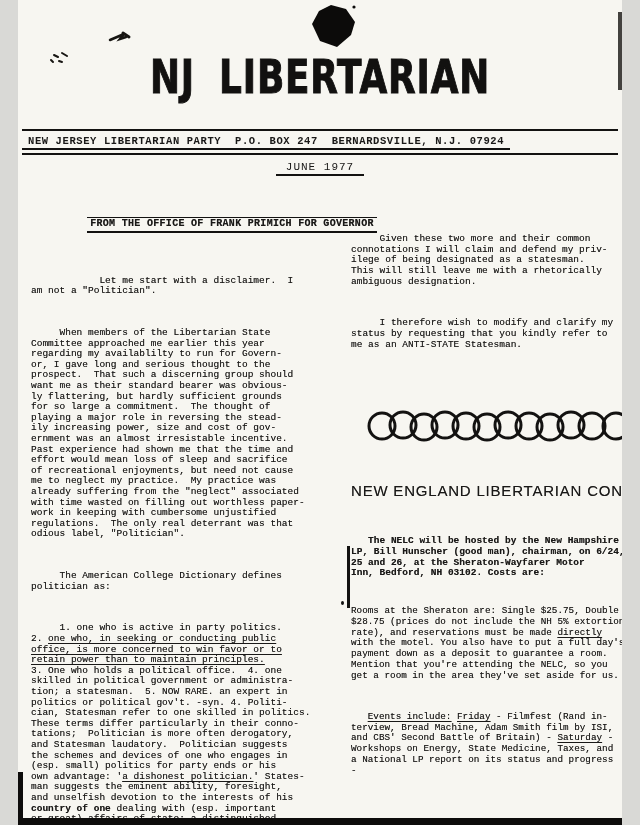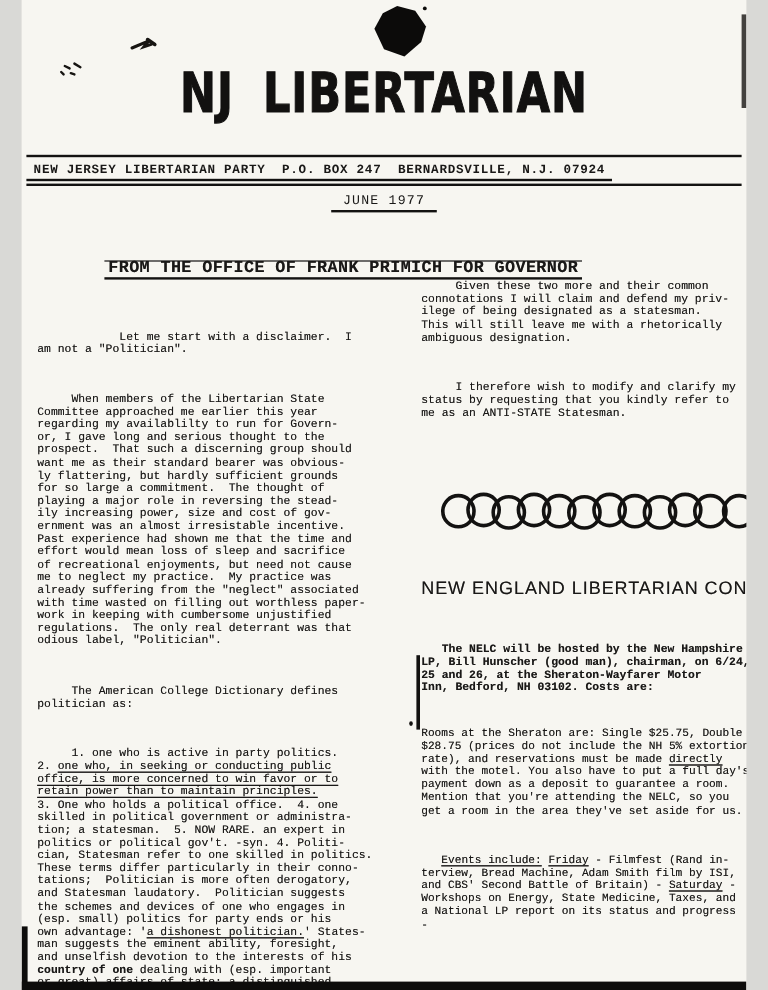--- a/index.html
+++ b/index.html
@@ -36,21 +36,21 @@
   .col{
     position:absolute;white-space:pre;
     font-size:9.5px;line-height:10.6px;
     text-shadow:0 0 .4px rgba(20,18,16,.55);
   }
   #left-col{left:13px;top:185px;width:310px;}
   #right-col{left:333px;top:213px;width:300px;}
   .col p{margin:0 0 10px 0;}
   .section-heading{
     display:inline-block;margin:0 0 11px 22px;
-    font-weight:bold;font-size:14px;letter-spacing:.3px;
+    font-weight:bold;font-size:10px;letter-spacing:.3px;
     border-top:1.5px solid #131211;border-bottom:2px solid #131211;
     padding:1.5px 3px 1px 3px;
   }
   .rs-u{text-decoration:underline;text-decoration-thickness:1.4px;text-underline-offset:2px;}
   .rs-b{font-weight:bold;}
   .alt-face{font-family:Liberation Mono, monospace;font-size:9.3px;line-height:10.8px;}
   .bold-block{font-weight:bold;}
   .conf-heading{
     text-align:center;font-size:15px;letter-spacing:.8px;margin:19px 0 8px 0;
     font-family:Liberation Sans, sans-serif;

